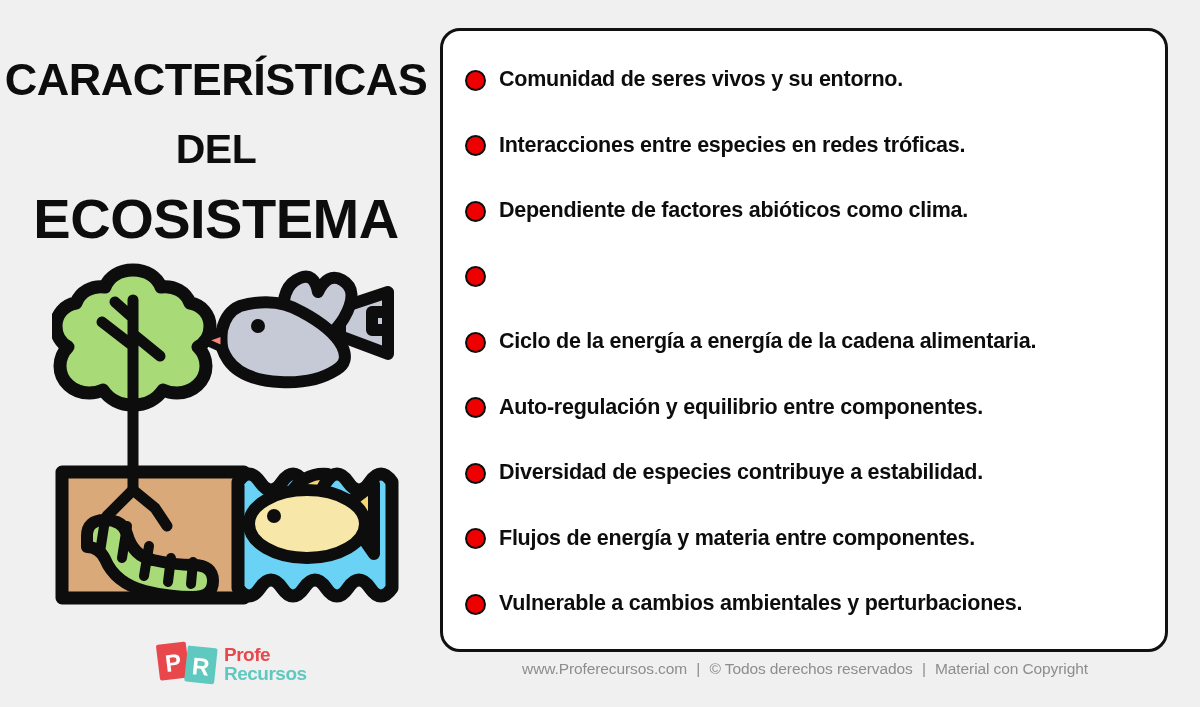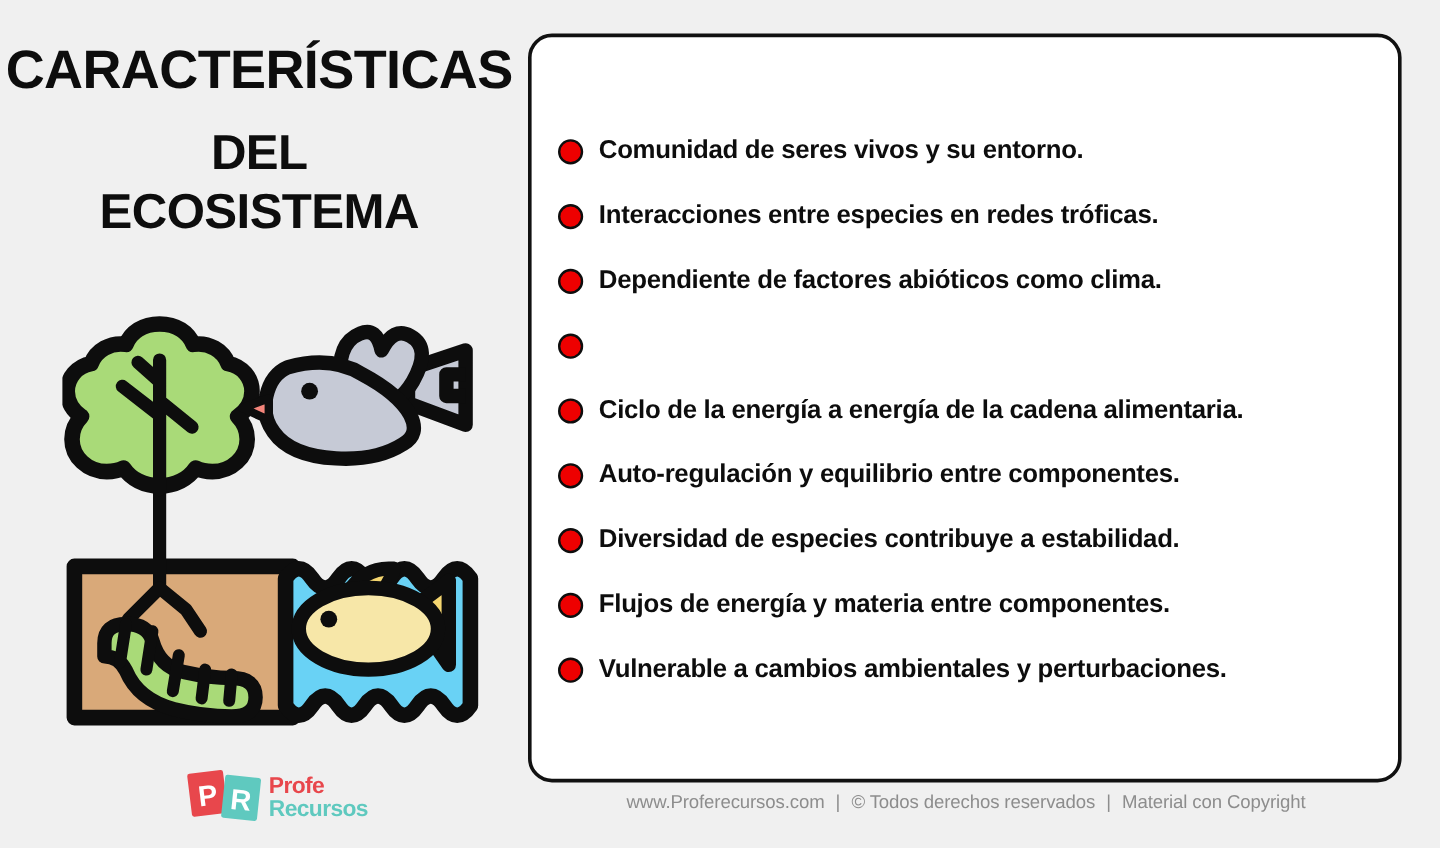--- a/index.html
+++ b/index.html
@@ -37,30 +37,31 @@
     text-align: center;
     color: #0d0d0d;
     font-weight: bold;
     letter-spacing: -0.5px;
     line-height: 1.06;
   }
   #title-line-1 {
     font-size: 45px;
     display: block;
     white-space: nowrap;
+    margin-top: 22px;
   }
   #title-line-2 {
     font-size: 41px;
     display: block;
     margin-top: 24px;
   }
   #title-line-3 {
-    font-size: 41px;
+    font-size: 56px;
     display: block;
-    margin-top: 6px;
+    margin-top: 18px;
   }
 
   
   #illustration {
     position: absolute;
     left: 52px;
     top: 258px;
     width: 360px;
     height: 348px;
   }
@@ -82,21 +83,21 @@
     left: 440px;
     top: 28px;
     width: 728px;
     height: 624px;
     background: #ffffff;
     border: 3px solid #111111;
     border-radius: 20px;
     padding: 22px 26px 18px 22px;
     display: flex;
     flex-direction: column;
-    justify-content: center;
+    justify-content: space-between;
   }
 
   .feature-row {
     display: flex;
     align-items: center;
     height: 54px;
   }
 
   .bullet-dot {
     flex: 0 0 auto;

